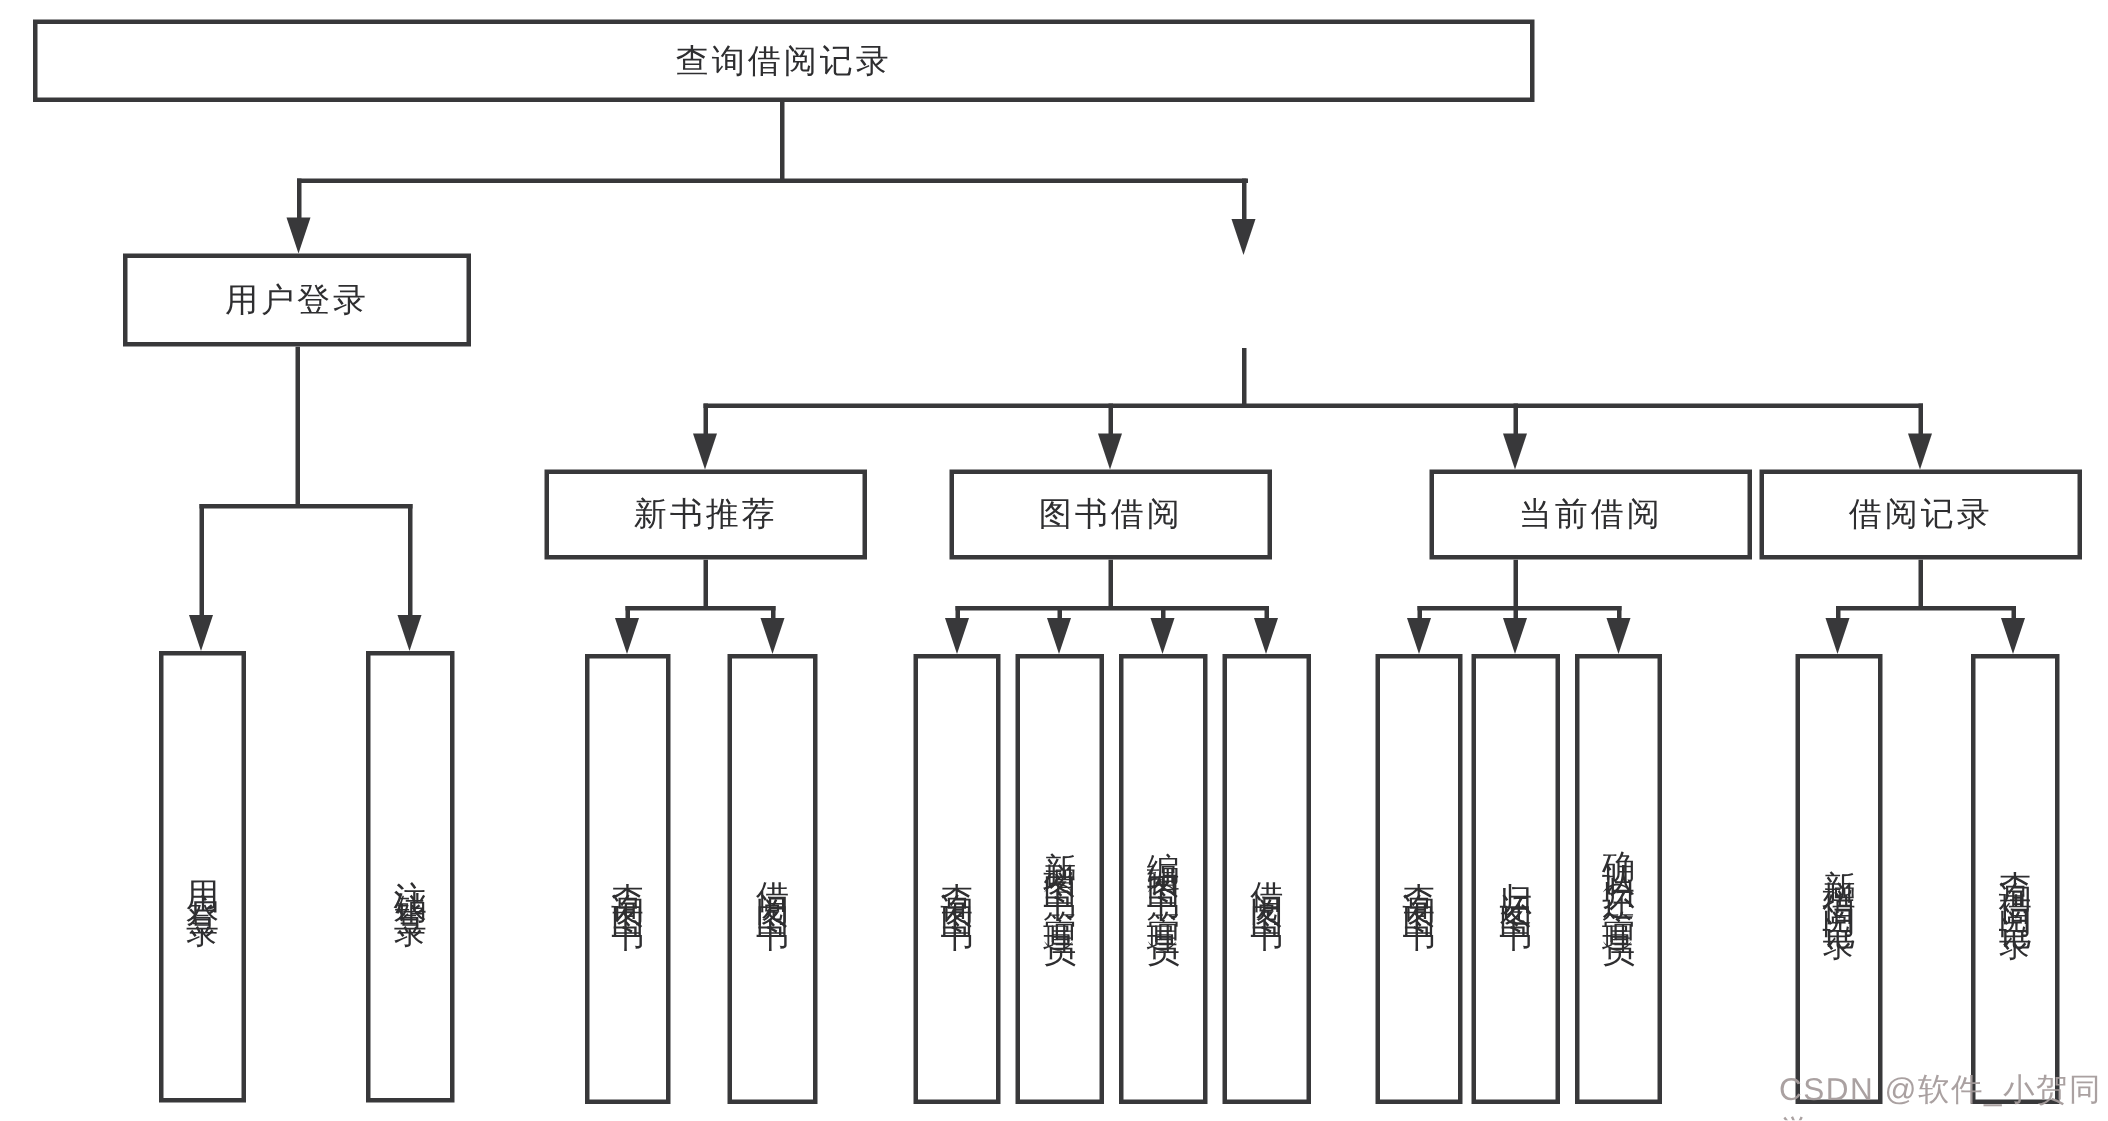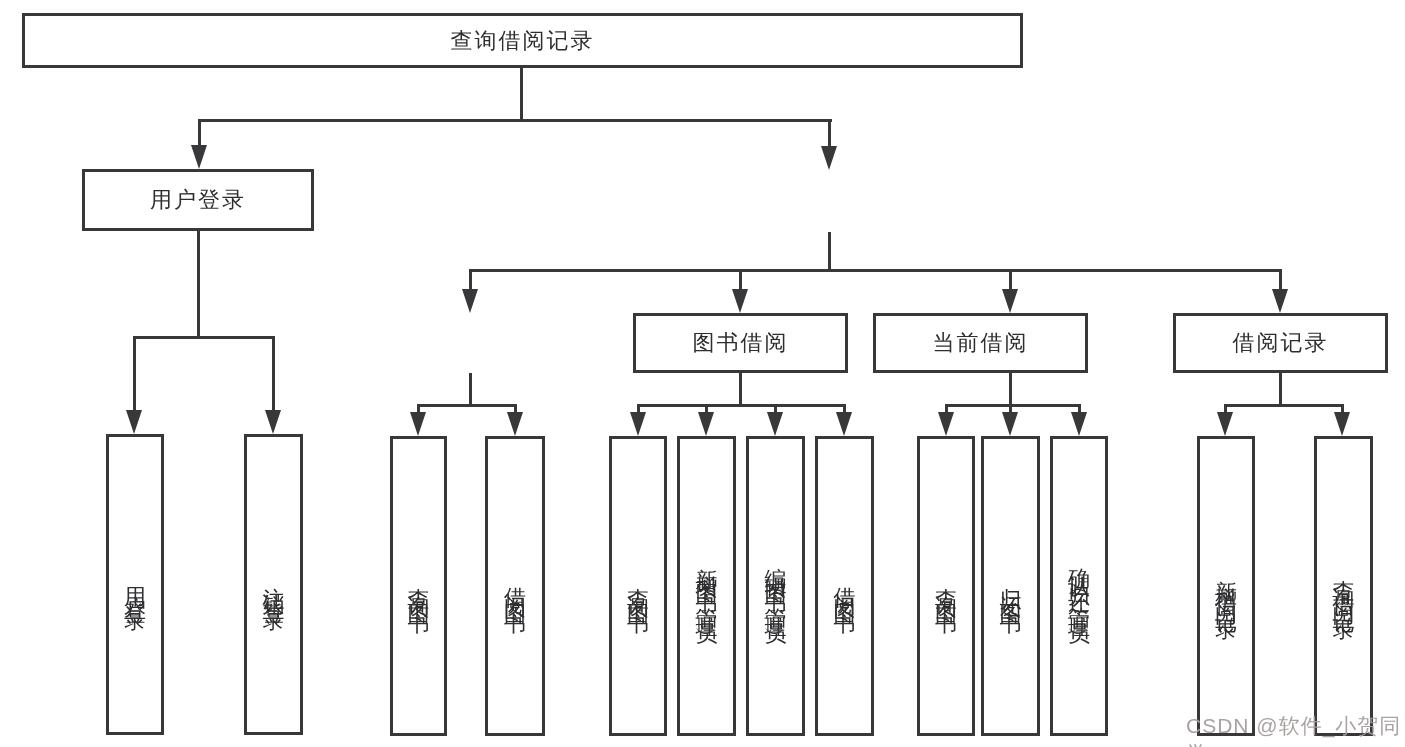--- a/index.html
+++ b/index.html
@@ -63,22 +63,23 @@
   <div class="h" style="left:469px; top:269px; width:813px;"></div>
   <div class="v" style="left:469px; top:269px; height:22px;"></div>
   <div class="arw" style="left:462px; top:289px;"></div>
   <div class="v" style="left:739px; top:269px; height:22px;"></div>
   <div class="arw" style="left:732px; top:289px;"></div>
   <div class="v" style="left:1009px; top:269px; height:22px;"></div>
   <div class="arw" style="left:1002px; top:289px;"></div>
   <div class="v" style="left:1279px; top:269px; height:22px;"></div>
   <div class="arw" style="left:1272px; top:289px;"></div>
 
+  <div class="box" style="left:363px; top:313px; width:215px; height:60px;">新书推荐</div>
   <div class="box" style="left:633px; top:313px; width:215px; height:60px;">图书借阅</div>
-  <div class="box" style="left:873px; top:313px; width:215px; height:60px;">当前借阅</div>
+  <div class="box" style="left:953px; top:313px; width:215px; height:60px;">当前借阅</div>
   <div class="box" style="left:1173px; top:313px; width:215px; height:60px;">借阅记录</div>
 
   <div class="v" style="left:469px; top:373px; height:33px;"></div>
   <div class="h" style="left:417px; top:404px; width:100px;"></div>
   <div class="v" style="left:417px; top:404px; height:12px;"></div>
   <div class="arw" style="left:410px; top:412px;"></div>
   <div class="v" style="left:514px; top:404px; height:12px;"></div>
   <div class="arw" style="left:507px; top:412px;"></div>
 
   <div class="box vbox" style="left:390px; top:436px; width:57px; height:300px;">查询图书</div>

